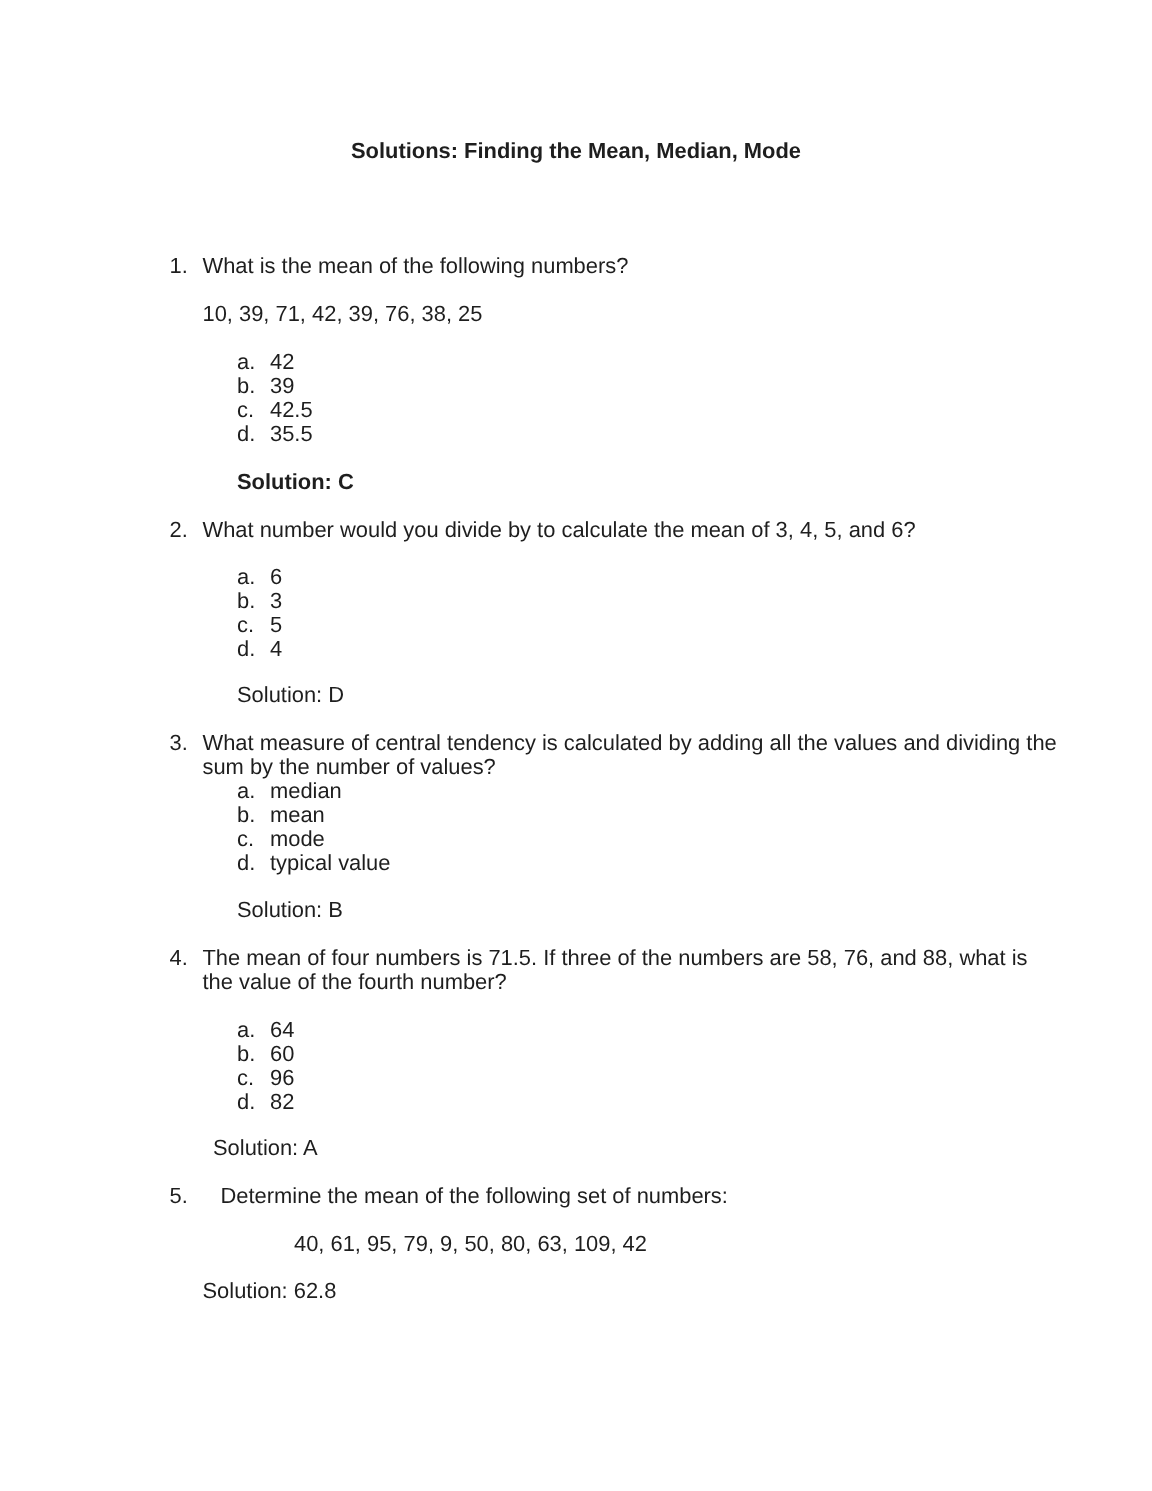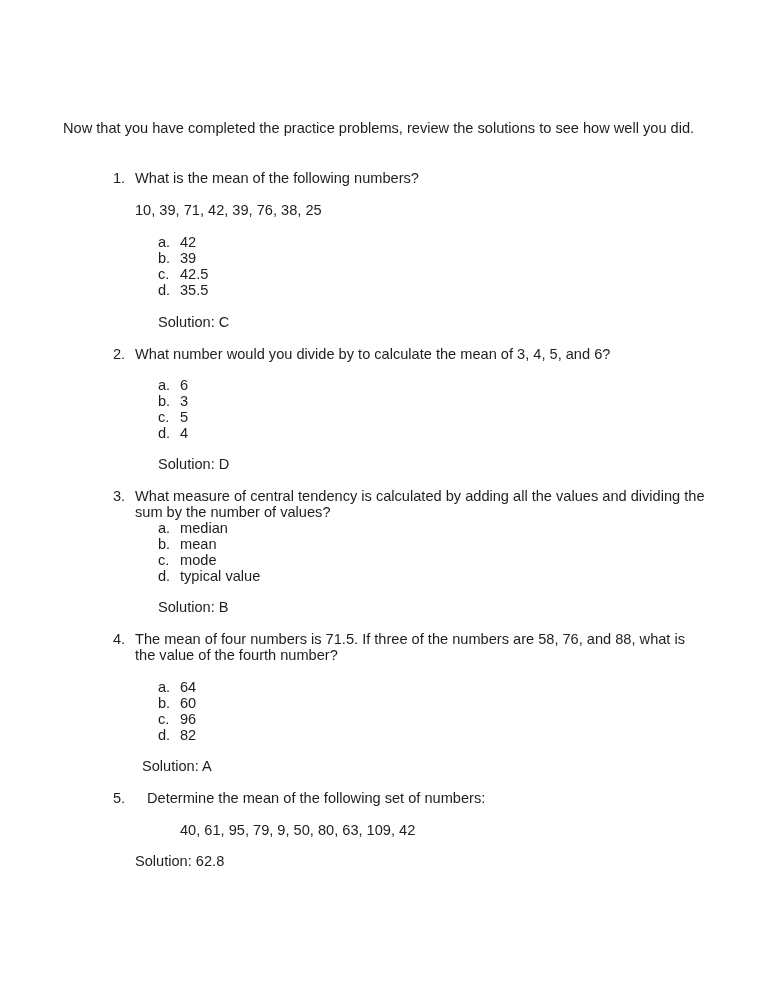--- a/index.html
+++ b/index.html
@@ -42,38 +42,38 @@
     .qnum { position: absolute; white-space: nowrap; line-height: 17px; }
     .qtext { position: absolute; line-height: 17px; }
     .opt-letter { position: absolute; white-space: nowrap; line-height: 16px; }
     .opt-value { position: absolute; white-space: nowrap; line-height: 16px; }
   </style>
 </head>
 <body>
 
 <div class="page">
 
+  <div class="title">Solutions: Finding the Mean, Median, Mode</div>
 
-  <div class="intro">Now that you have completed the practice problems, review the solutions to see how well you did.</div>
 
   <div>
     <span class="qnum" style="left:113px; top:170px;">1.</span>
     <span class="qtext" style="left:135px; top:170px;">What is the mean of the following numbers?</span>
     <span class="abs" style="left:135px; top:202px;">10, 39, 71, 42, 39, 76, 38, 25</span>
     <div>
       <span class="opt-letter" style="left:158px; top:234px;">a.</span>
       <span class="opt-value" style="left:180px; top:234px;">42</span>
       <span class="opt-letter" style="left:158px; top:250px;">b.</span>
       <span class="opt-value" style="left:180px; top:250px;">39</span>
       <span class="opt-letter" style="left:158px; top:266px;">c.</span>
       <span class="opt-value" style="left:180px; top:266px;">42.5</span>
       <span class="opt-letter" style="left:158px; top:282px;">d.</span>
       <span class="opt-value" style="left:180px; top:282px;">35.5</span>
     </div>
-    <span class="abs" style="left:158px; top:314px;">Solution: C</span>
+    <span class="abs" style="left:158px; top:314px;font-weight:bold;">Solution: C</span>
   </div>
 
   <div>
     <span class="qnum" style="left:113px; top:346px;">2.</span>
     <span class="qtext" style="left:135px; top:346px;">What number would you divide by to calculate the mean of 3, 4, 5, and 6?</span>
     <div>
       <span class="opt-letter" style="left:158px; top:377px;">a.</span>
       <span class="opt-value" style="left:180px; top:377px;">6</span>
       <span class="opt-letter" style="left:158px; top:393px;">b.</span>
       <span class="opt-value" style="left:180px; top:393px;">3</span>
@@ -115,17 +115,17 @@
       <span class="opt-value" style="left:180px; top:711px;">96</span>
       <span class="opt-letter" style="left:158px; top:727px;">d.</span>
       <span class="opt-value" style="left:180px; top:727px;">82</span>
     </div>
     <span class="abs" style="left:142px; top:758px;">Solution:  A</span>
   </div>
 
   <div>
     <span class="qnum" style="left:113px; top:790px;">5.</span>
     <span class="qtext" style="left:135px; top:790px;margin-left:12px;">Determine the mean of the following set of numbers:</span>
-    <span class="abs" style="left:180px; top:822px;text-align:right;">40, 61, 95, 79, 9, 50, 80, 63, 109, 42</span>
+    <span class="abs" style="left:196px; top:822px;text-align:right;">40, 61, 95, 79, 9, 50, 80, 63, 109, 42</span>
     <span class="abs" style="left:135px; top:853px;">Solution:  62.8</span>
   </div>
 
 </div>
 
 </body></html>

